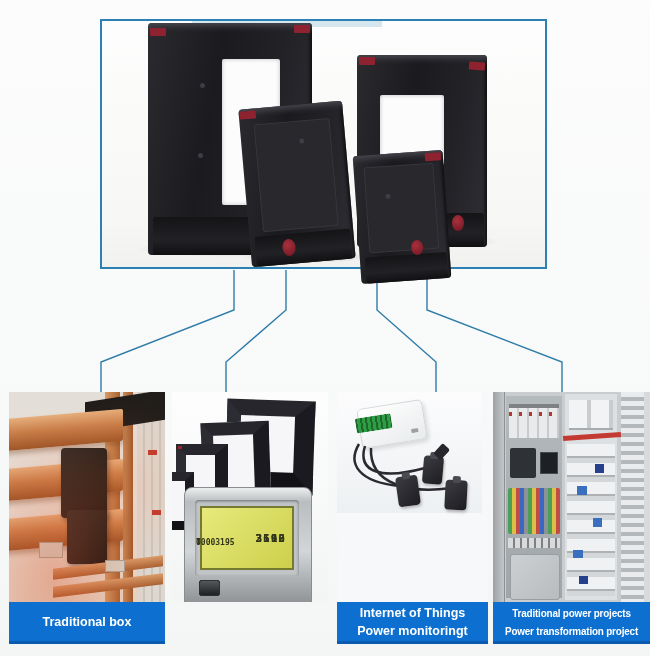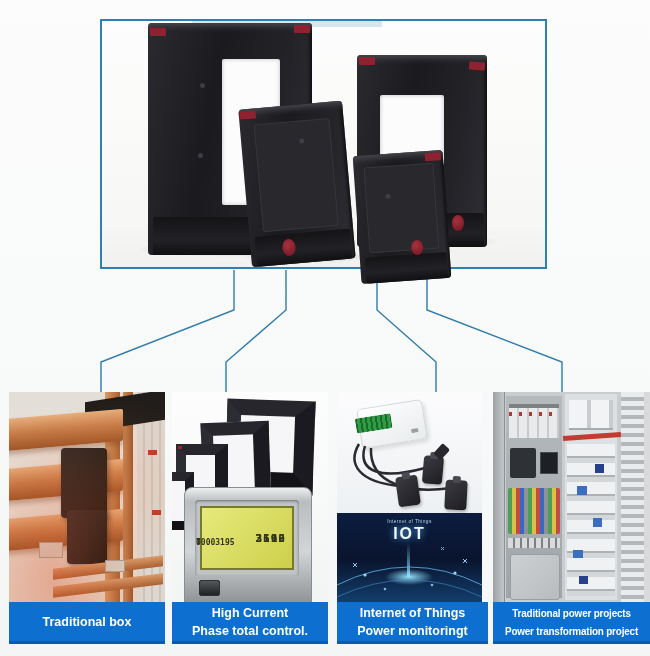--- a/index.html
+++ b/index.html
@@ -263,61 +263,40 @@
           </div>
         </div>
         <div class="btns">
           <div class="btn"></div>
           <div class="btn"></div>
           <div class="btn"></div>
           <div class="btn"></div>
         </div>
       </div>
     </div>
-    <div class="banner">
-      <div class="cap">High Current</div>
-      <div class="cap">Phase total control.</div>
-    </div>
   </div>
 
   <div class="panel panel3">
     <div class="photo p3">
       <div class="p3-top">
         <div class="gateway">
           <div class="terminal"></div>
           <div class="gw-hole"></div>
         </div>
         <svg width="145" height="121" style="left:0;top:0;">
           <path d="M22 52 C10 72 22 90 62 94" fill="none" stroke="#2a2a30" stroke-width="2.5"></path>
           <path d="M28 54 C20 80 44 88 88 76" fill="none" stroke="#2a2a30" stroke-width="2.5"></path>
           <path d="M34 56 C32 92 72 102 114 96" fill="none" stroke="#2a2a30" stroke-width="2.5"></path>
         </svg>
         <div class="clamp c1"></div>
         <div class="clamp c2">
           <div class="flap"></div>
         </div>
         <div class="clamp c3"></div>
       </div>
-      <div class="p3-dark">
-        <div class="iot-sub">Internet of Things</div>
-        <div class="iot-title">IOT</div>
-        <div class="beam"></div>
-        <div class="glowcore"></div>
-        <svg width="145" height="89" style="left:0;top:0;">
-          <path d="M0 72 Q72 36 145 72" fill="none" stroke="rgba(100,180,235,.8)" stroke-width="1"></path>
-          <path d="M0 84 Q72 50 145 84" fill="none" stroke="rgba(70,140,200,.6)" stroke-width="1"></path>
-          <circle cx="28" cy="62" r="1.6" fill="#9fd4f0"></circle>
-          <circle cx="118" cy="60" r="1.6" fill="#9fd4f0"></circle>
-          <circle cx="95" cy="72" r="1.3" fill="#7fb8e0"></circle>
-          <circle cx="48" cy="76" r="1.3" fill="#7fb8e0"></circle>
-          <path d="M16 50 l4 4 M20 50 l-4 4" stroke="#8ec9ef" stroke-width="1"></path>
-          <path d="M126 46 l4 4 M130 46 l-4 4" stroke="#8ec9ef" stroke-width="1"></path>
-          <path d="M104 34 l3 3 M107 34 l-3 3" stroke="#6fa8d4" stroke-width="1"></path>
-        </svg>
-      </div>
     </div>
     <div class="banner">
       <div class="cap">Internet of Things</div>
       <div class="cap">Power monitoringt</div>
     </div>
   </div>
 
   <div class="panel panel4">
     <div class="photo p4">
       <div class="p4-doorL"></div>

